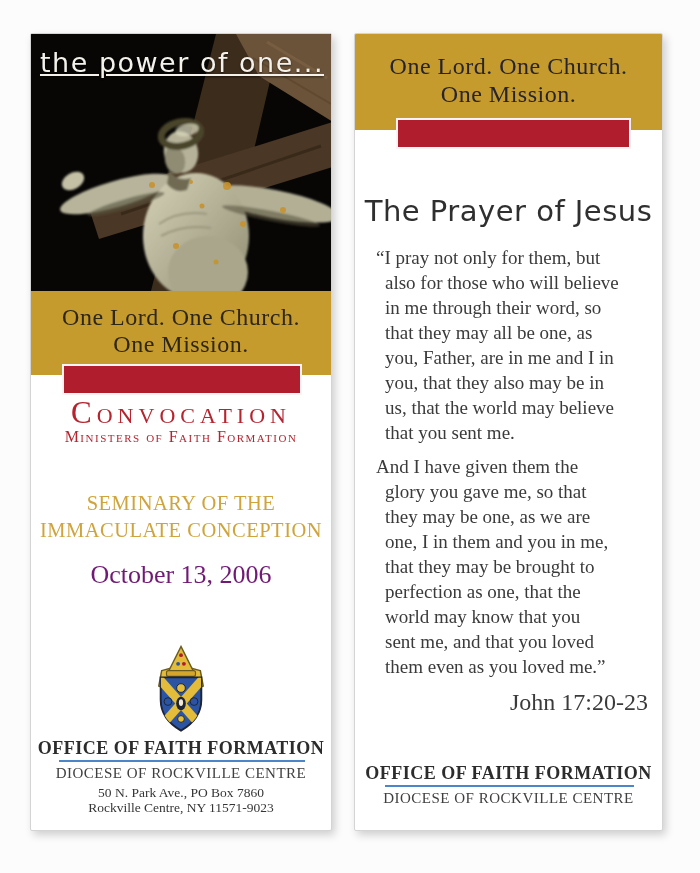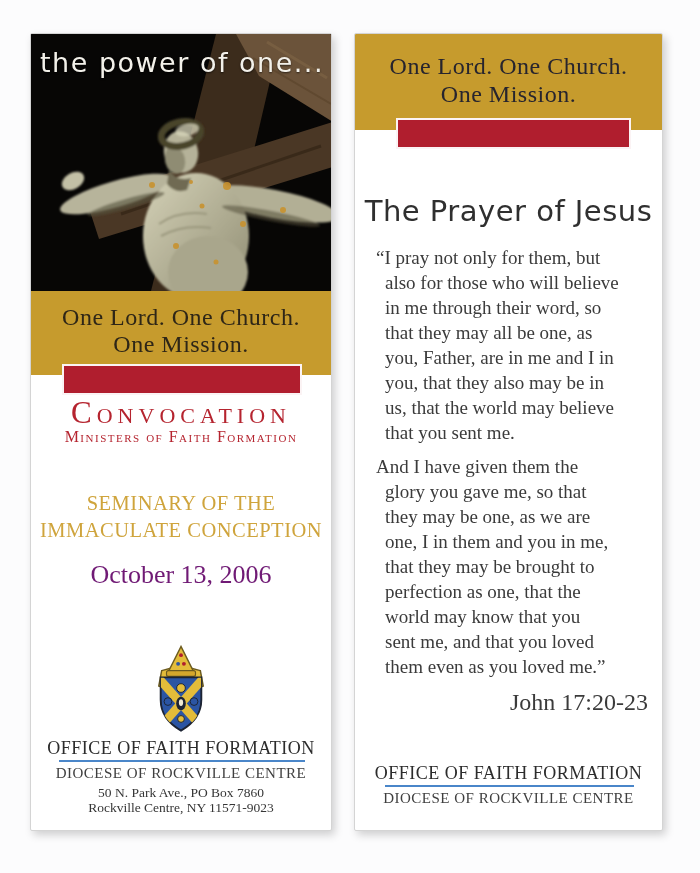--- a/index.html
+++ b/index.html
@@ -16,21 +16,21 @@
   }
   #left-card{left:30px;width:302px;}
   #right-card{left:354px;width:309px;}
 
   
   .photo{position:absolute;left:0;top:0;width:302px;height:257px;background:#070605;}
   .photo svg{display:block;}
   .tagline{
     position:absolute;left:0;top:13px;width:100%;text-align:center;
     color:#f3f1ea;font-family:"DejaVu Sans",sans-serif;font-size:27px;
-    letter-spacing:1.5px;text-shadow:0 1px 2px rgba(0,0,0,.6);
+    letter-spacing:1.5px;text-shadow:0 1px 2px rgba(0,0,0,.6);text-decoration:underline;
   }
   .gold-band{
     position:absolute;left:0;top:257px;width:100%;height:84px;background:#c69b2d;
     text-align:center;color:#2e2617;
   }
   .gold-band .motto{font-size:24px;line-height:27px;padding-top:13px;letter-spacing:.5px;}
   .red-bar{
     position:absolute;background:#b01e2e;border:2px solid rgba(255,255,255,.95);
     box-sizing:border-box;
   }
@@ -48,21 +48,21 @@
     position:absolute;left:0;top:456px;width:100%;text-align:center;
     color:#cfa43c;font-size:20.5px;line-height:27px;letter-spacing:.5px;
   }
   .event-date{
     position:absolute;left:0;top:526px;width:100%;text-align:center;
     color:#701a75;font-size:26px;
   }
   .crest{position:absolute;left:50%;top:611px;transform:translateX(-50%);}
   .office-line{
     position:absolute;left:0;width:100%;text-align:center;color:#2c2c2c;
-    font-weight:normal;font-size:18px;letter-spacing:.5px;
+    font-weight:bold;font-size:18px;letter-spacing:.5px;
   }
   #left-card .office-line{top:704px;}
   .office-rule{position:absolute;height:2px;background:#4a86c9;}
   #left-card .office-rule{left:28px;top:726px;width:246px;}
   .diocese-line{
     position:absolute;left:0;width:100%;text-align:center;color:#3f3f3f;
     font-size:15px;letter-spacing:.5px;
   }
   #left-card .diocese-line{top:731px;}
   .addr{

